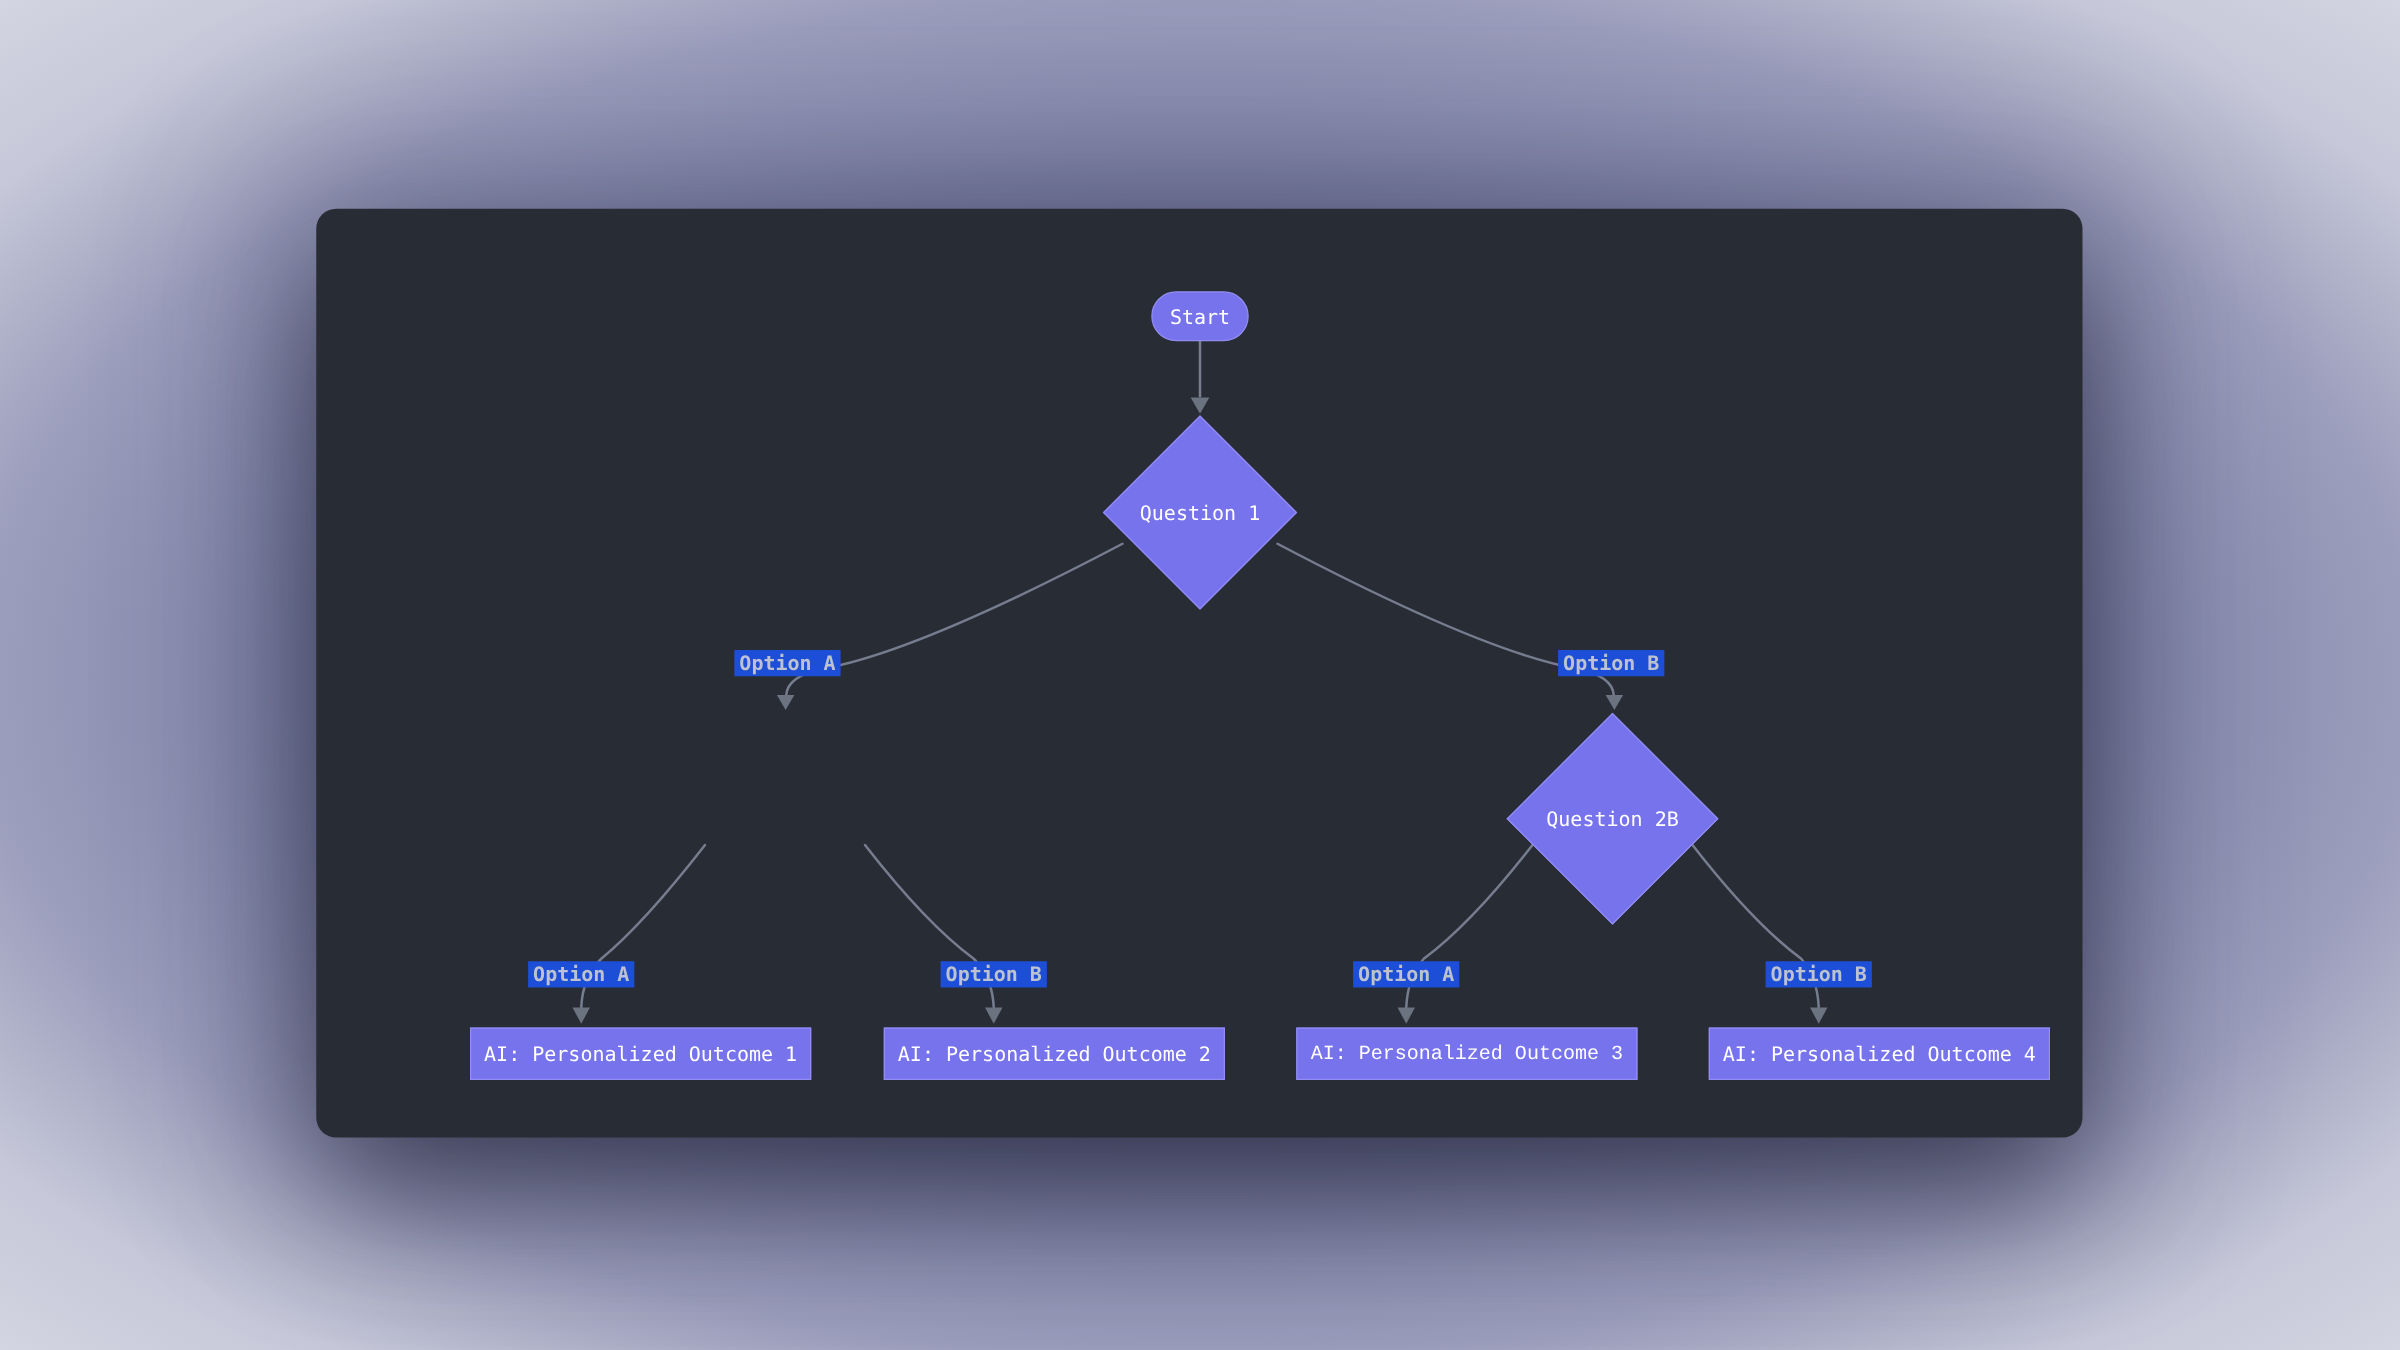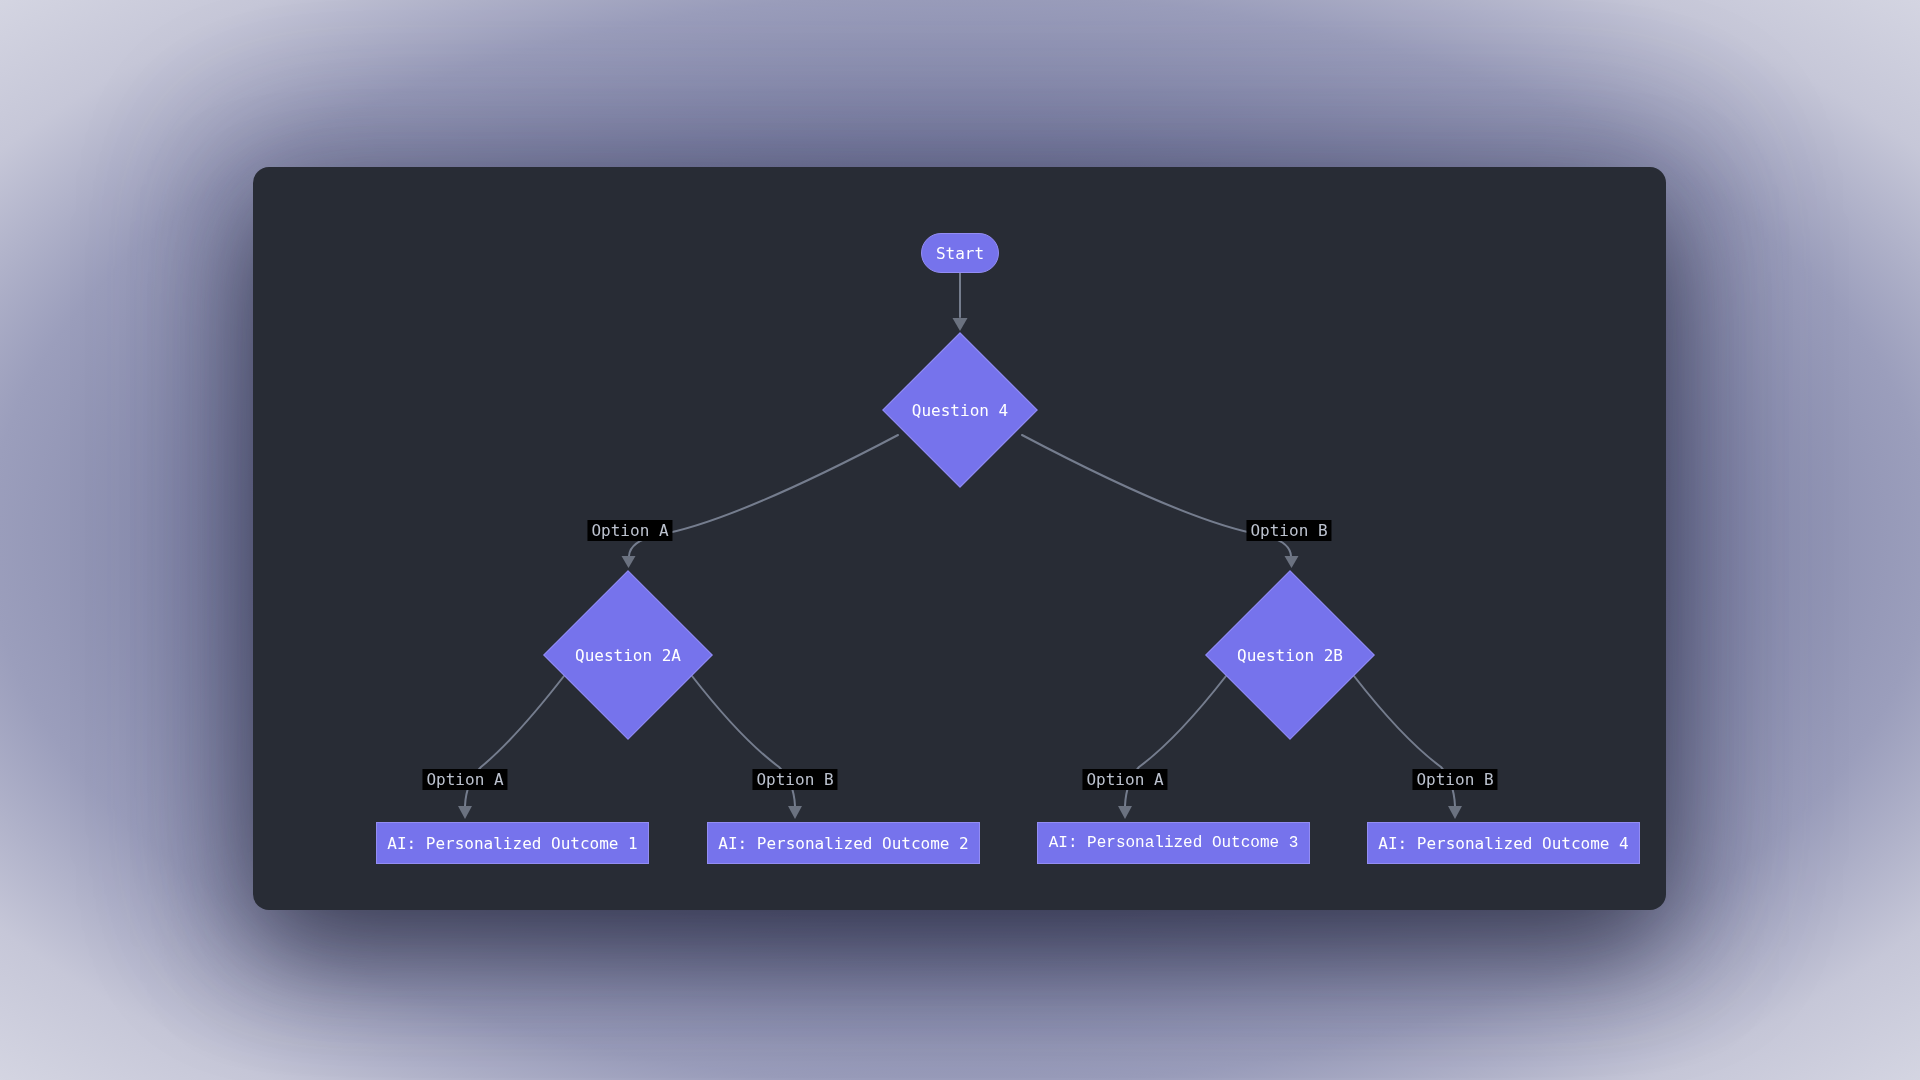--- a/index.html
+++ b/index.html
@@ -77,26 +77,27 @@
     top: 50%;
     transform: translate(-50%,-50%) rotate(45deg);
     background: #7673ec;
     border: 1px solid #938df3;
     box-sizing: border-box;
   }
   .edge-label {
     position: absolute;
     transform: translateX(-50%);
     z-index: 2;
-    background: #000000;
+    background: #1d4ed8;
     color: #bcc2cf;
     font-size: 16px;
     line-height: 21px;
     padding: 0 4px;
     white-space: nowrap;
+    font-weight: bold;
   }
 </style>
 </head>
 <body>
 
 <div class="card">
 
   <svg class="edges-svg" width="1413" height="743" viewBox="0 0 1413 743">
 
     <path class="edge-path" d="M707,106 L707,150"></path>
@@ -127,27 +128,23 @@
   <div class="edge-label" style="left:542px; top:602px;">Option B</div>
   <div class="edge-label" style="left:872px; top:602px;">Option A</div>
   <div class="edge-label" style="left:1202px; top:602px;">Option B</div>
 
   <div class="node stadium" style="left:668px; top:66px; width:78px; height:40px;">
     <span class="node-label">Start</span>
   </div>
 
   <div class="node diamond" style="left:629px; top:165px; width:156px; height:156px;">
     <div class="diamond-shape" style="width:110px; height:110px;"></div>
-    <span class="node-label">Question 4</span>
+    <span class="node-label">Question 1</span>
   </div>
 
-  <div class="node diamond" style="left:290px; top:403px; width:170px; height:170px;">
-    <div class="diamond-shape" style="width:120px; height:120px;"></div>
-    <span class="node-label">Question 2A</span>
-  </div>
 
   <div class="node diamond" style="left:952px; top:403px; width:170px; height:170px;">
     <div class="diamond-shape" style="width:120px; height:120px;"></div>
     <span class="node-label">Question 2B</span>
   </div>
 
   <div class="node rect-node" style="left:75px; top:655px; width:273px; height:42px;">
     <span class="node-label">AI: Personalized Outcome 1</span>
   </div>
 

